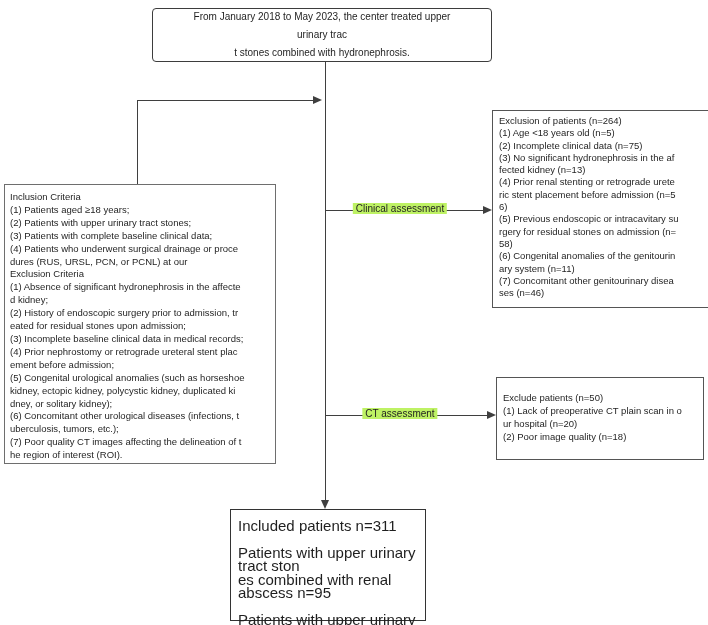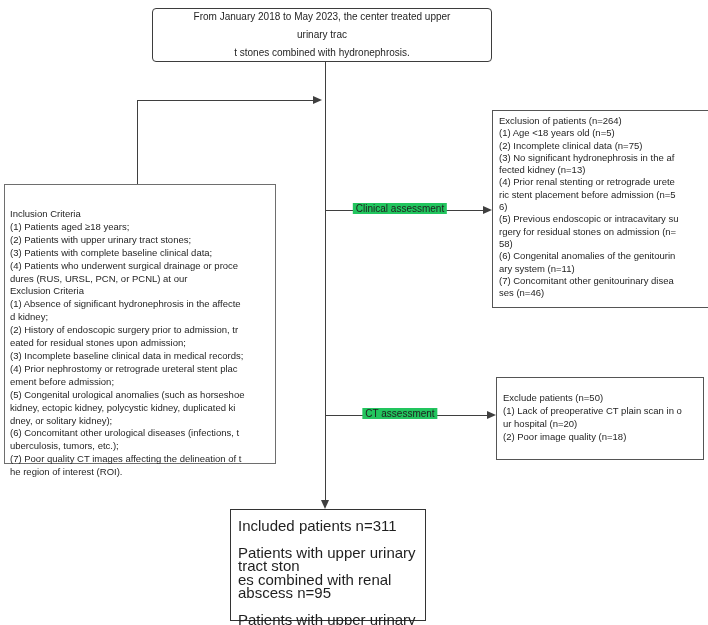--- a/index.html
+++ b/index.html
@@ -24,21 +24,21 @@
   .start-node {
     left: 152px; top: 8px; width: 340px; height: 54px;
     border: 1.5px solid #3d3d3d; border-radius: 4px;
     display: flex; align-items: center; justify-content: center;
     text-align: center; font-size: 10px; line-height: 18px;
     padding: 0 24px;
   }
   .criteria-node {
     left: 4px; top: 184px; width: 272px; height: 280px;
     border-color: #6e6e6e;
-    padding: 23px 5px; line-height: 12.9px;
+    padding: 6px 5px; line-height: 12.9px;
   }
   .clinical-exclusion-node {
     left: 492px; top: 110px; width: 217px; height: 198px;
     border-color: #555555;
     padding: 4px 6px; line-height: 12.3px;
   }
   .ct-exclusion-node {
     left: 496px; top: 377px; width: 208px; height: 83px;
     border-color: #555555;
     padding: 13px 6px 0 6px; line-height: 13px;
@@ -55,21 +55,21 @@
     border-bottom: 4.5px solid transparent;
     border-left: 9px solid #3f3f3f;
   }
   .arrowhead.down {
     border-left: 4.5px solid transparent;
     border-right: 4.5px solid transparent;
     border-top: 9px solid #3f3f3f;
   }
   .flow-label {
     position: absolute;
-    background: #22c55e;
+    background: #bef264;
     font-size: 10px;
     padding: 0 3px;
     transform: translateX(-50%);
     color: #1f1f1f;
     white-space: nowrap;
   }
 </style>
 </head>
 <body>
 

